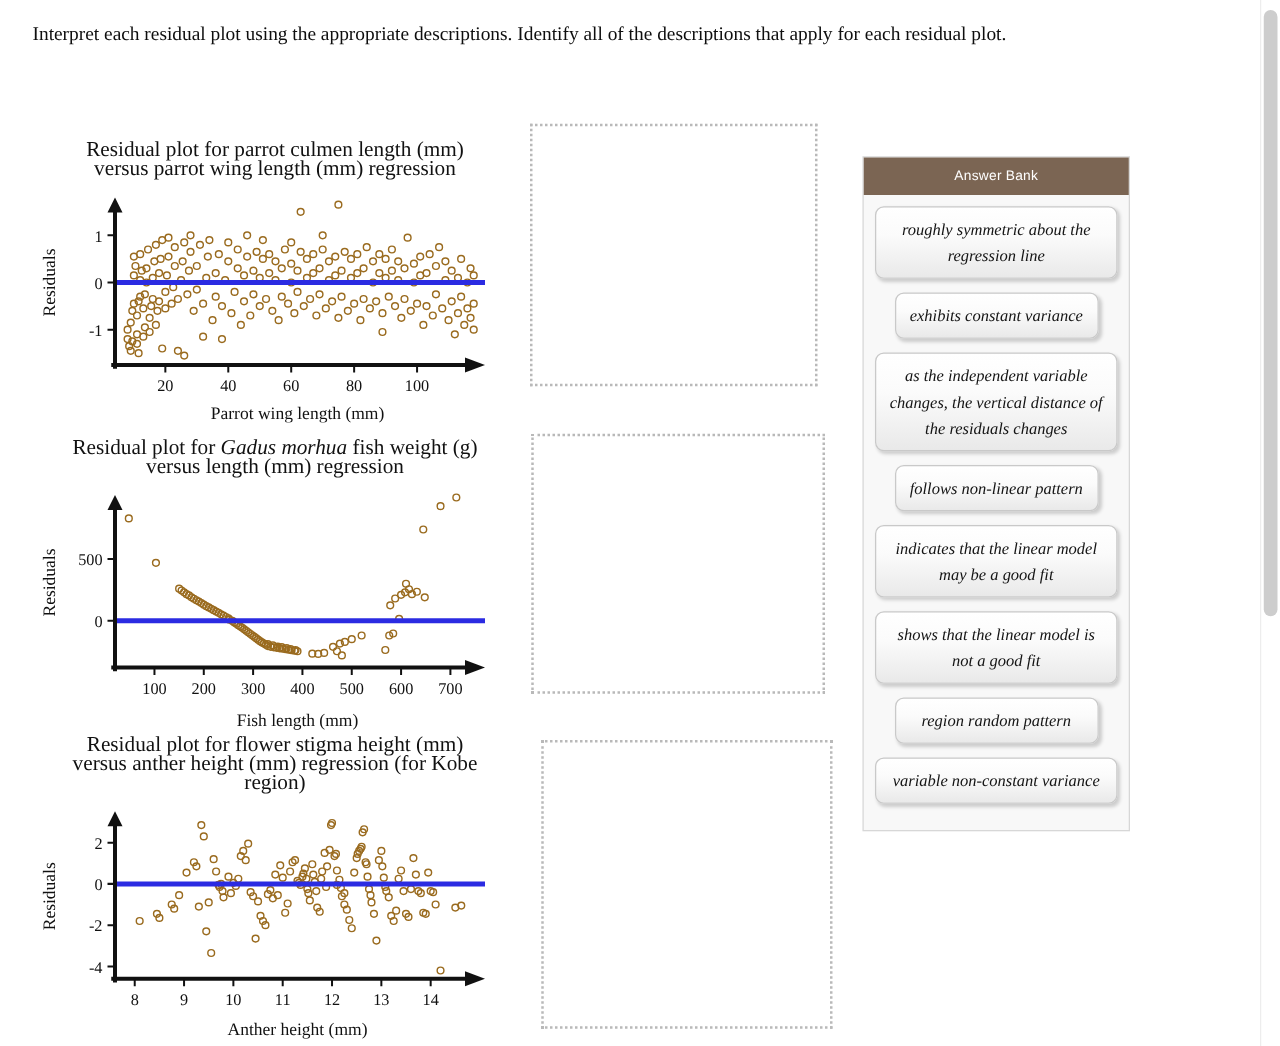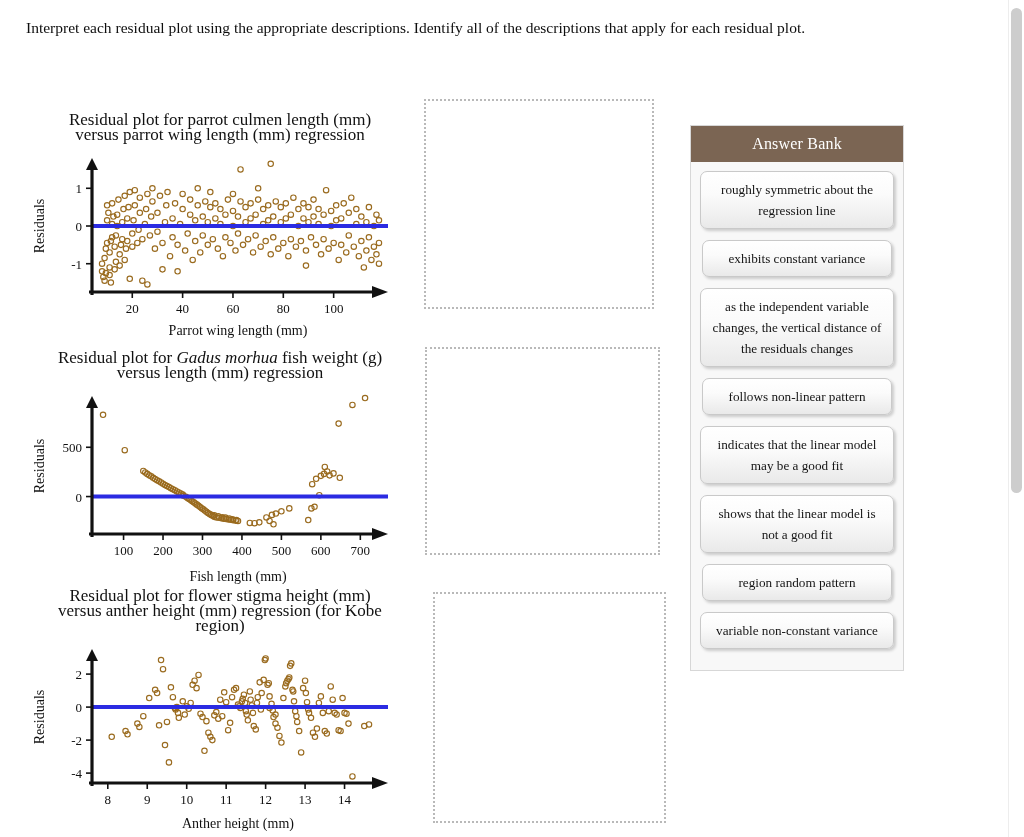--- a/index.html
+++ b/index.html
@@ -46,43 +46,44 @@
   #answer-bank{
     position:absolute;left:690px;top:125px;width:214px;
     background:#f8f8f8;
     border:1px solid #d7d7d7;
     box-sizing:border-box;
     padding-bottom:10px;
   }
   #answer-bank-header{
     background:#7b6553;
     color:#ffffff;
-    font-family:Liberation Serif, serif;
-    font-size:16px;
+    font-family:Liberation Sans, sans-serif;
+    font-size:11px;
     text-align:center;
     padding:9px 0 9px 0;
     letter-spacing:.2px;
   }
   .bank-list{padding:9px 9px 0 9px;}
   .bank-item{
     margin:0 auto 11px auto;
     background:linear-gradient(180deg,#ffffff 0%,#fbfbfb 40%,#e9e9e9 100%);
     border:1px solid #c9c9c9;
     border-radius:7px;
     box-shadow:2px 2px 3px rgba(0,0,0,.18);
     text-align:center;
     font-size:13.2px;
     line-height:21px;
     color:#141414;
     padding:7px 8px;
     box-sizing:border-box;
     cursor:move;
+    font-style:italic;
   }
   .bank-item.w-full{width:194px;}
-  .bank-item.w-mid{width:190px;}
+  .bank-item.w-mid{width:163px;}
 
   
   #scrollbar-track{
     position:absolute;right:0;top:0;width:15px;height:837px;
     background:#ffffff;border-left:1px solid #ededed;
   }
   #scrollbar-thumb{
     position:absolute;right:2px;top:8px;width:11px;height:485px;
     background:#cdcdcd;border-radius:6px;
   }

